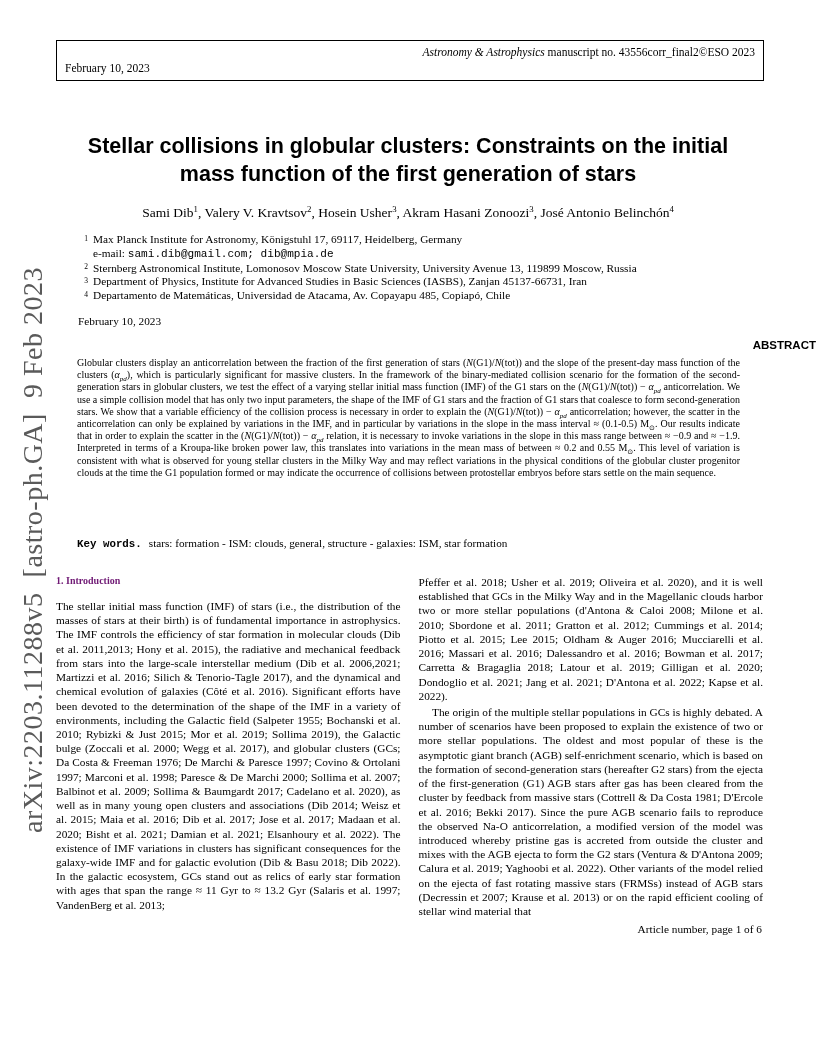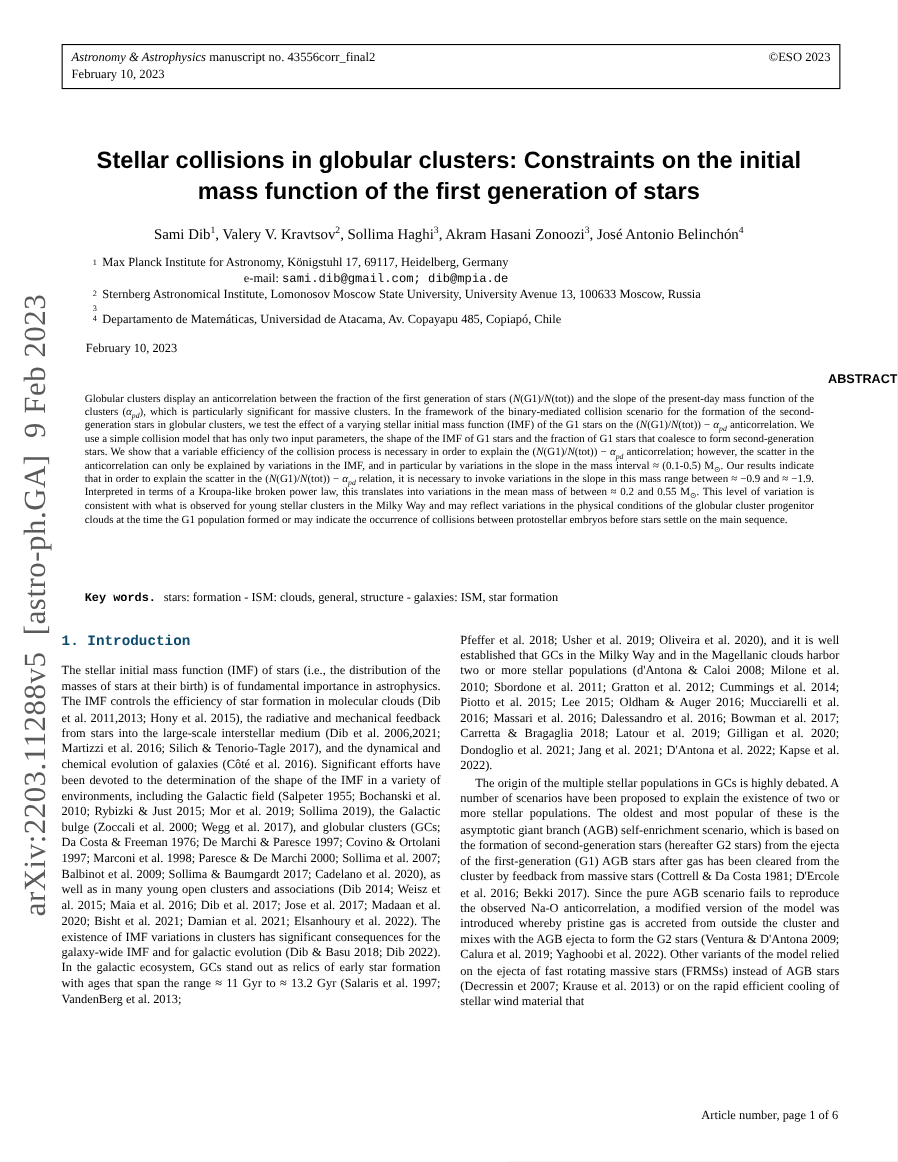--- a/index.html
+++ b/index.html
@@ -16,21 +16,21 @@
   
   .masthead {
     position: absolute;
     left: 56px; top: 40px;
     width: 690px;
     border: 1.6px solid #000;
     padding: 3px 8px 4px 8px;
     font-size: 11.5px;
     line-height: 1.4;
   }
-  .masthead-row { display: flex; justify-content: space-between; }
+  .masthead-row { display: flex; justify-content: flex-end; }
   
   .arxiv {
     position: absolute;
     left: 33px; top: 550px;
     transform: translate(-50%, -50%) rotate(-90deg);
     transform-origin: center;
     white-space: pre;
     font-family: "Liberation Serif", serif;
     font-size: 28px;
     color: #5a5a5a;
@@ -66,21 +66,21 @@
   .affil { display: flex; }
   .affil-marker {
     flex: none;
     width: 8px;
     margin-right: 5px;
     font-size: 7.5px;
     text-align: right;
     position: relative;
     top: 0.5px;
   }
-  .affil-text { white-space: pre-wrap; text-align: right; }
+  .affil-text { white-space: pre-wrap; }
   .dateline { margin-top: 12px; margin-left: -2px; }
   .abstract-heading {
     position: absolute;
     top: 339px; left: 0;
     width: 100%;
     text-align: right;
     font-family: "Liberation Sans", sans-serif;
     font-weight: bold;
     font-size: 11.5px;
   }
@@ -107,36 +107,36 @@
   .columns {
     position: absolute;
     top: 575px; left: 56px;
     width: 707px;
     display: flex;
     gap: 18px;
   }
   .col { width: 344.5px; }
   .section-heading {
     margin: 0 0 13px 0;
-    font-family: Liberation Mono, monospace;
-    font-weight: bold;
-    font-size: 13px;
-    color: #0c4a6e;
+    font-family: Liberation Serif, serif;
+    font-weight: bold;
+    font-size: 10px;
+    color: #701a75;
   }
   .body-text {
     margin: 0;
     text-align: justify;
     font-size: 11.3px;
     line-height: 1.26;
   }
   .body-text.indent { text-indent: 1.2em; }
   .col-right .body-text + .body-text { margin-top: 2px; }
   .page-footer {
     position: absolute;
-    top: 1008px; right: 54px;
+    top: 923px; right: 54px;
     font-size: 11.3px;
   }
   
   .run-i { font-style: italic; }
   .run-sup { vertical-align: super; font-size: 0.65em; line-height: 0; }
   .run-sub { vertical-align: sub; font-size: 0.7em; line-height: 0; }
   .run-tt { font-family: "Liberation Mono", monospace; font-size: 0.98em; }
 </style>
 </head>
 <body>
@@ -148,34 +148,35 @@
       <div><span class="run-i">Astronomy &amp; Astrophysics</span><span> manuscript no. 43556corr_final2</span></div>
       <div>©ESO 2023</div>
     </div>
     <div>February 10, 2023</div>
   </header>
 
   <div class="arxiv">arXiv:2203.11288v5  [astro-ph.GA]  9 Feb 2023</div>
 
   <h1 class="title">Stellar collisions in globular clusters: Constraints on the initial mass function of the first generation of stars</h1>
 
-  <div class="authors"><span>Sami Dib</span><span class="run-sup">1</span><span>, Valery V. Kravtsov</span><span class="run-sup">2</span><span>, Sollima Haghi</span><span class="run-sup">3</span><span>, Akram Hasani Zonoozi</span><span class="run-sup">3</span><span>, José Antonio Belinchón</span><span class="run-sup">4</span></div>
+  <div class="authors"><span>Sami Dib</span><span class="run-sup">1</span><span>, Valery V. Kravtsov</span><span class="run-sup">2</span><span>, Hosein Usher</span><span class="run-sup">3</span><span>, Akram Hasani Zonoozi</span><span class="run-sup">3</span><span>, José Antonio Belinchón</span><span class="run-sup">4</span></div>
 
   <div class="affils">
     <div class="affil">
       <span class="affil-marker">1</span>
       <span class="affil-text"><span>Max Planck Institute for Astronomy, Königstuhl 17, 69117, Heidelberg, Germany
 </span><span>e-mail: </span><span class="run-tt">sami.dib@gmail.com; dib@mpia.de</span></span>
     </div>
     <div class="affil">
       <span class="affil-marker">2</span>
-      <span class="affil-text"><span>Sternberg Astronomical Institute, Lomonosov Moscow State University, University Avenue 13, 100633 Moscow, Russia</span></span>
+      <span class="affil-text"><span>Sternberg Astronomical Institute, Lomonosov Moscow State University, University Avenue 13, 119899 Moscow, Russia</span></span>
     </div>
     <div class="affil">
       <span class="affil-marker">3</span>
+      <span class="affil-text"><span>Department of Physics, Institute for Advanced Studies in Basic Sciences (IASBS), Zanjan 45137-66731, Iran</span></span>
     </div>
     <div class="affil">
       <span class="affil-marker">4</span>
       <span class="affil-text"><span>Departamento de Matemáticas, Universidad de Atacama, Av. Copayapu 485, Copiapó, Chile</span></span>
     </div>
     <div class="dateline">February 10, 2023</div>
   </div>
 
   <div class="abstract-heading">ABSTRACT</div>
 

